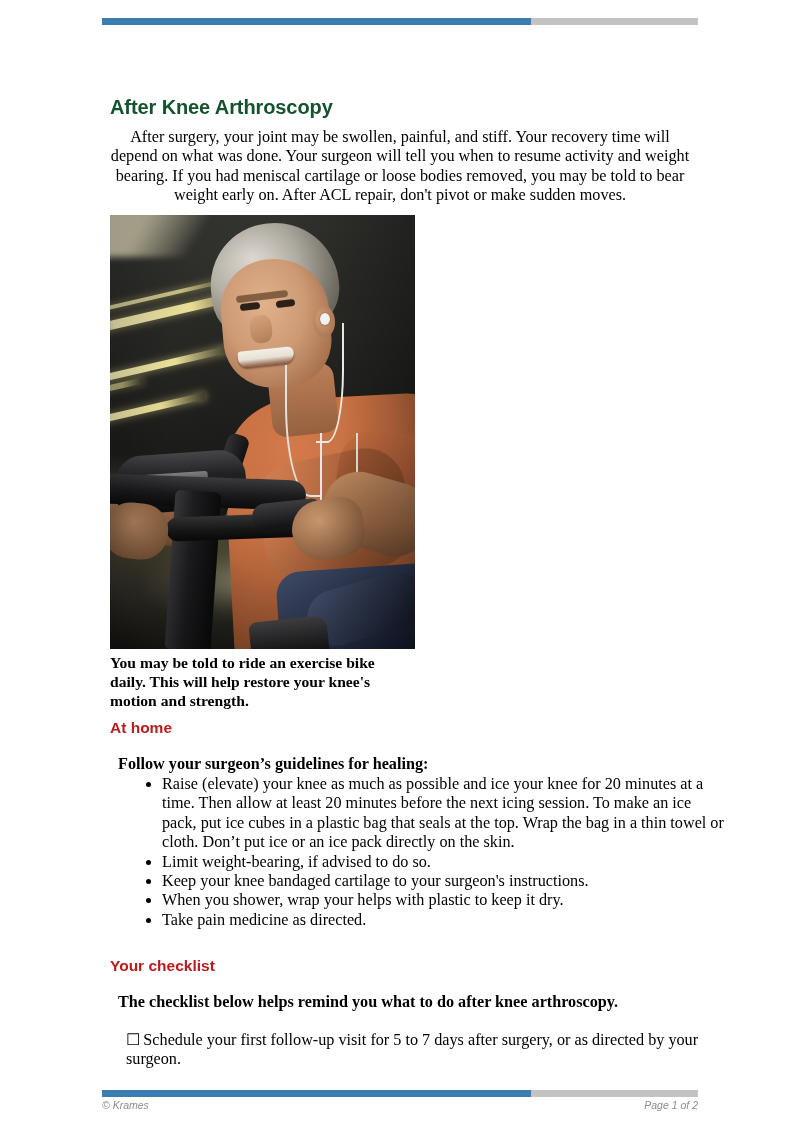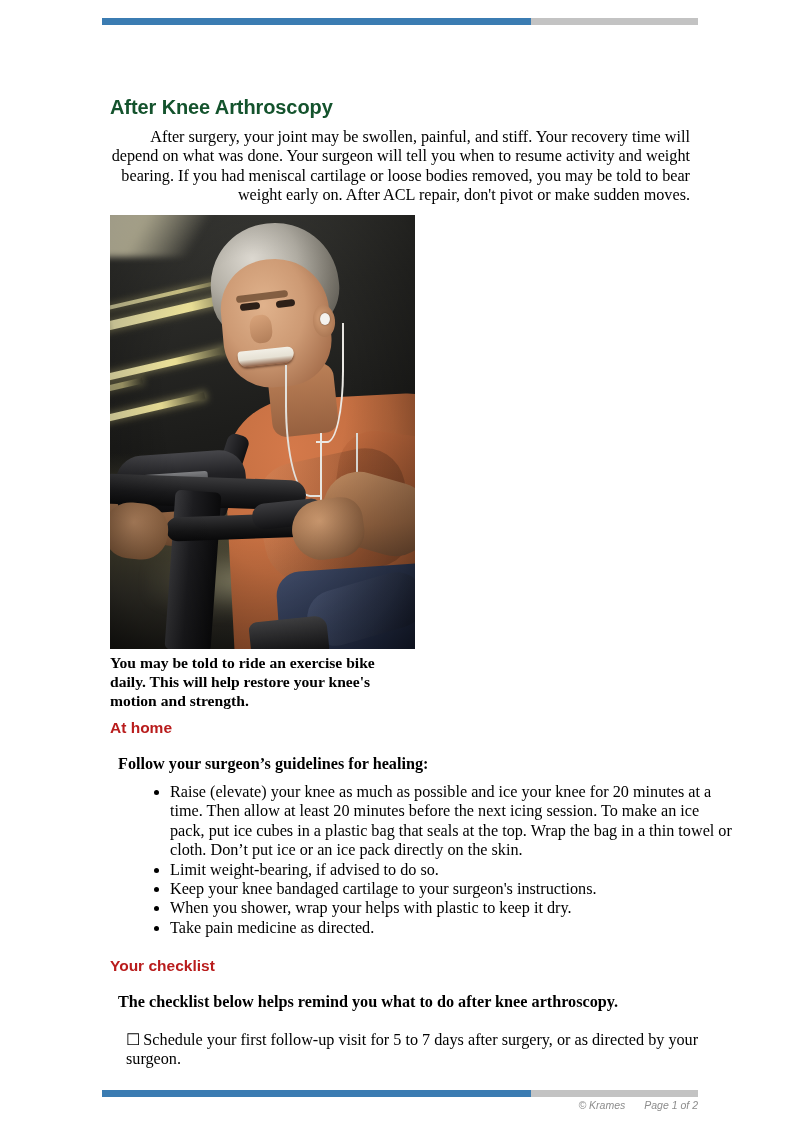--- a/index.html
+++ b/index.html
@@ -58,21 +58,21 @@
   }
 
   p.intro {
     position: absolute;
     top: 128px;
     left: 0;
     width: 580px;
     margin: 0;
     font-size: 16.2px;
     line-height: 19.4px;
-    text-align: right;
+    text-align: center;
   }
 
   
   .photo-wrap {
     position: absolute;
     left: 0px;
     top: 215px;
     width: 305px;
     height: 434px;
     overflow: hidden;
@@ -335,21 +335,21 @@
     font-weight: bold;
   }
   p#at-home-lead { top: 747px; }
   p#checklist-lead { top: 985px; }
 
   ul.bullets {
     position: absolute;
     top: 775px;
     left: 26px;
     width: 566px;
-    margin: 8px;
+    margin: 0;
     padding: 0 0 0 26px;
     list-style: disc;
     font-size: 16.2px;
     line-height: 19.4px;
   }
   ul.bullets li { margin: 0 0 0 0; padding: 0; }
 
   p.checkbox-item {
     position: absolute;
     top: 1014px;
@@ -364,21 +364,21 @@
     margin-right: 3px;
   }
 
   
   .footer {
     position: absolute;
     left: 102px;
     top: 1099px;
     width: 596px;
     display: flex;
-    justify-content: flex-end;
+    justify-content: space-between;
     font-family: "Liberation Sans", "DejaVu Sans", sans-serif;
     font-style: italic;
     font-size: 10.5px;
     color: #8c8c8c;
     gap: 19px;
   }
 </style>
 </head>
 <body>
 

